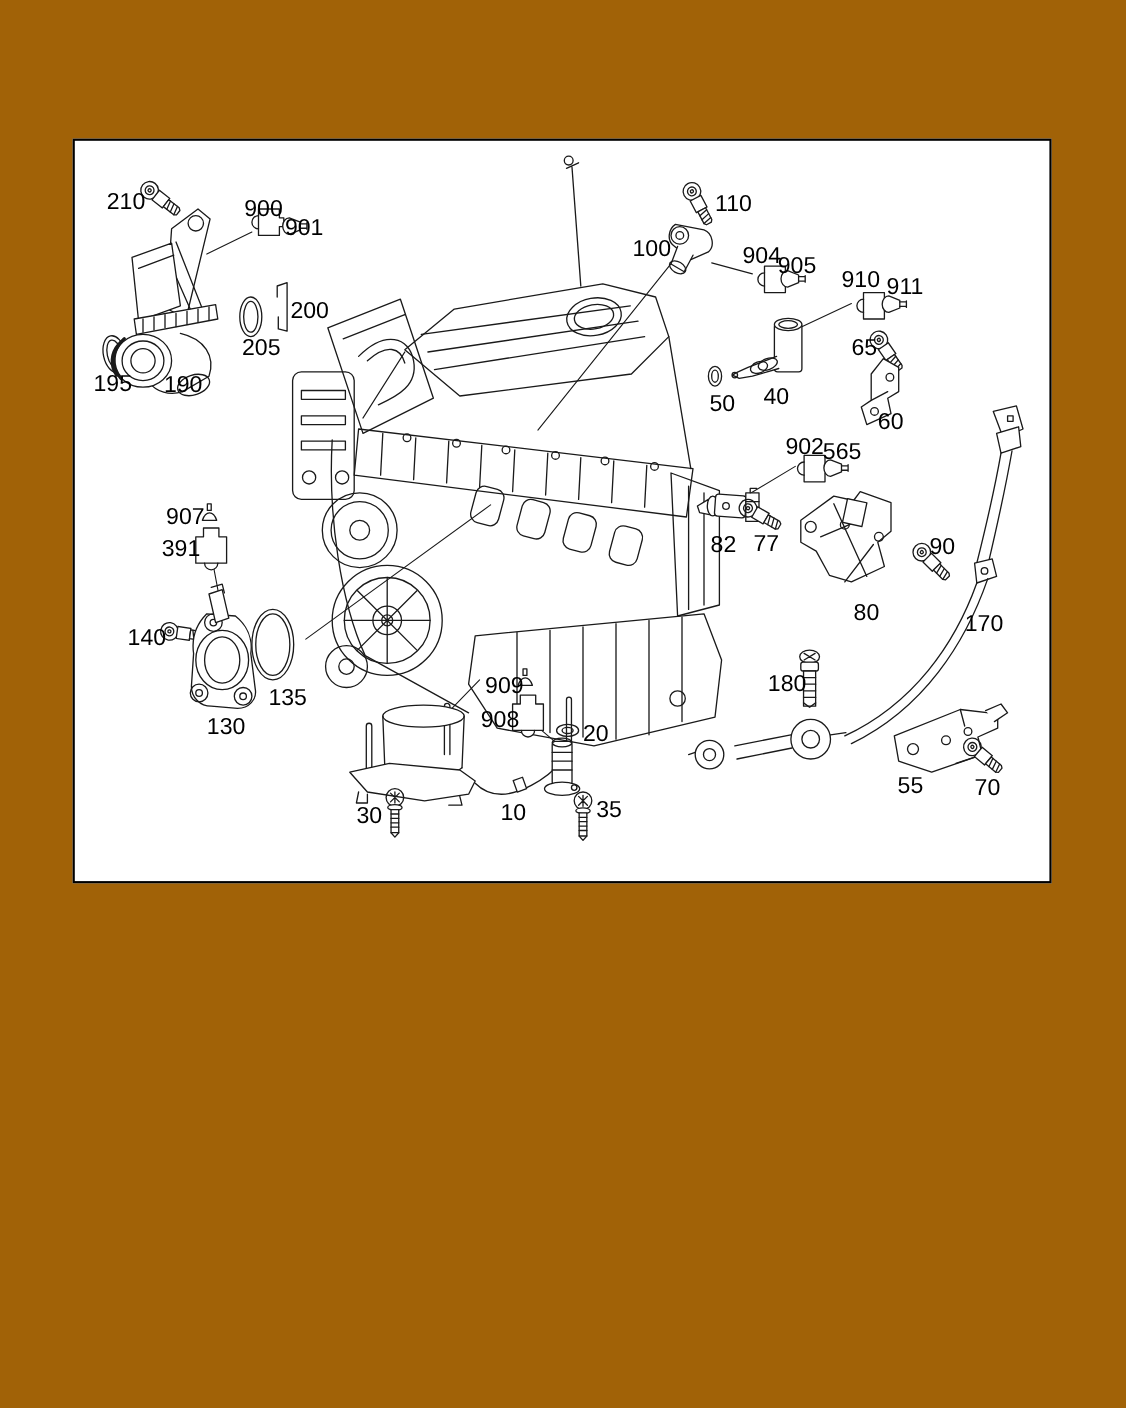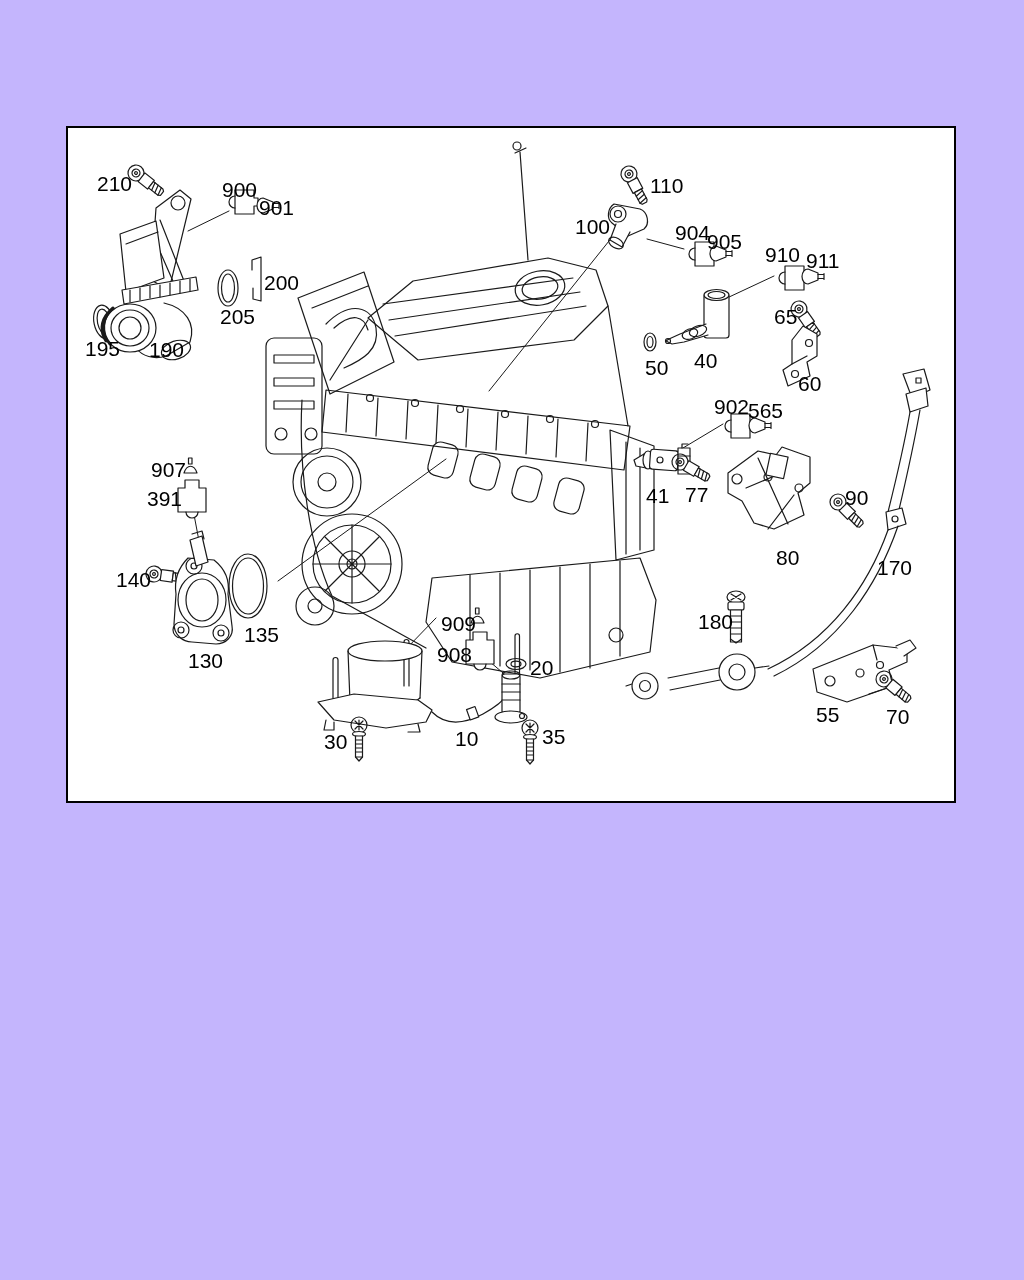--- a/index.html
+++ b/index.html
@@ -1,18 +1,18 @@
 <!DOCTYPE html>
 <html><head>
 <meta charset="utf-8">
 <style>
   html,body{margin:0;padding:0;}
   .page{
     position:relative;width:1024px;height:1280px;
-    background:#c4b5fd;overflow:hidden;
+    background:#a16207;overflow:hidden;
     font-family:"Liberation Sans",sans-serif;
   }
   .diagram-box{
     position:absolute;left:66px;top:126px;width:890px;height:677px;
     background:#ffffff;border:2px solid #000;box-sizing:border-box;
   }
   .artwork{position:absolute;left:0;top:0;}
   .callout{
     position:absolute;font-size:21px;line-height:1;color:#000;
     font-family:"Liberation Sans",sans-serif;white-space:nowrap;
@@ -340,21 +340,21 @@
     <span class="callout" style="left:607px;top:94px">904</span>
     <span class="callout" style="left:639px;top:103px">905</span>
     <span class="callout" style="left:697px;top:116px">910</span>
     <span class="callout" style="left:738px;top:122px">911</span>
     <span class="callout" style="left:706px;top:178px">65</span>
     <span class="callout" style="left:577px;top:229px">50</span>
     <span class="callout" style="left:626px;top:222px">40</span>
     <span class="callout" style="left:730px;top:245px">60</span>
     <span class="callout" style="left:646px;top:268px">902</span>
     <span class="callout" style="left:680px;top:272px">565</span>
-    <span class="callout" style="left:578px;top:357px">41</span>
+    <span class="callout" style="left:578px;top:357px">82</span>
     <span class="callout" style="left:617px;top:356px">77</span>
     <span class="callout" style="left:708px;top:419px">80</span>
     <span class="callout" style="left:777px;top:359px">90</span>
     <span class="callout" style="left:809px;top:429px">170</span>
     <span class="callout" style="left:630px;top:483px">180</span>
     <span class="callout" style="left:748px;top:576px">55</span>
     <span class="callout" style="left:818px;top:578px">70</span>
     <span class="callout" style="left:83px;top:331px">907</span>
     <span class="callout" style="left:79px;top:360px">391</span>
     <span class="callout" style="left:48px;top:441px">140</span>

